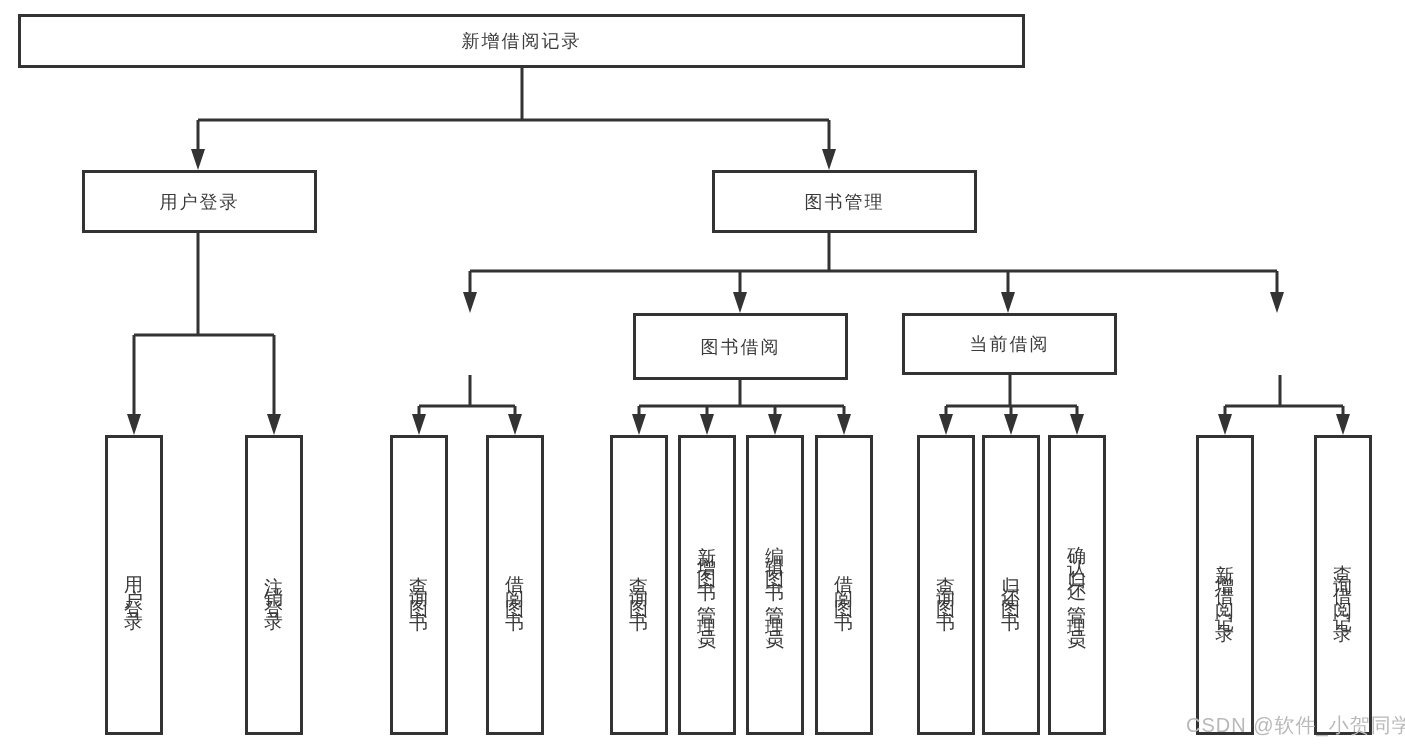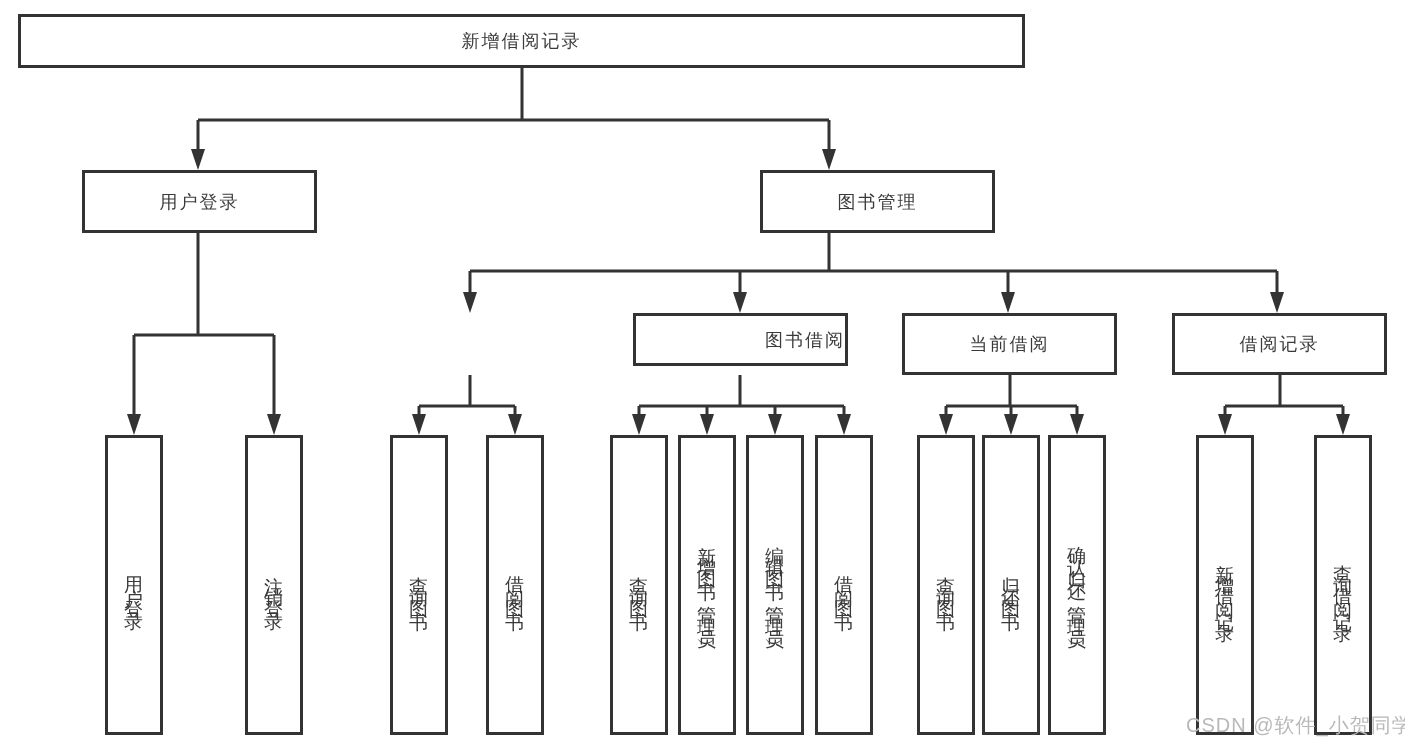--- a/index.html
+++ b/index.html
@@ -62,32 +62,29 @@
       M1336 414 L1350 414 L1343 435 Z"></path>
   </svg>
 
   <div class="node" style="left:18px; top:14px; width:1007px; height:54px;">
     <span>新增借阅记录</span>
   </div>
 
   <div class="node" style="left:82px; top:170px; width:235px; height:63px;">
     <span>用户登录</span>
   </div>
-  <div class="node" style="left:712px; top:170px; width:235px; height:63px;margin-left:48px;">
+  <div class="node" style="left:712px; top:170px; width:265px; height:63px;">
     <span>图书管理</span>
   </div>
 
-  <div class="node" style="left:633px; top:313px; width:215px; height:53px;justify-content:flex-end;">
+  <div class="node" style="left:633px; top:313px; width:215px; height:67px;">
     <span>图书借阅</span>
   </div>
   <div class="node" style="left:902px; top:313px; width:215px; height:62px;">
     <span>当前借阅</span>
-  </div>
-  <div class="node" style="left:1172px; top:313px; width:215px; height:62px;">
-    <span>借阅记录</span>
   </div>
 
   <div class="node leaf" style="left:105px; top:435px; width:58px; height:300px;">
     <span class="vtext">用户登录</span>
   </div>
   <div class="node leaf" style="left:245px; top:435px; width:58px; height:300px;">
     <span class="vtext">注销登录</span>
   </div>
 
   <div class="node leaf" style="left:390px; top:435px; width:58px; height:300px;">

